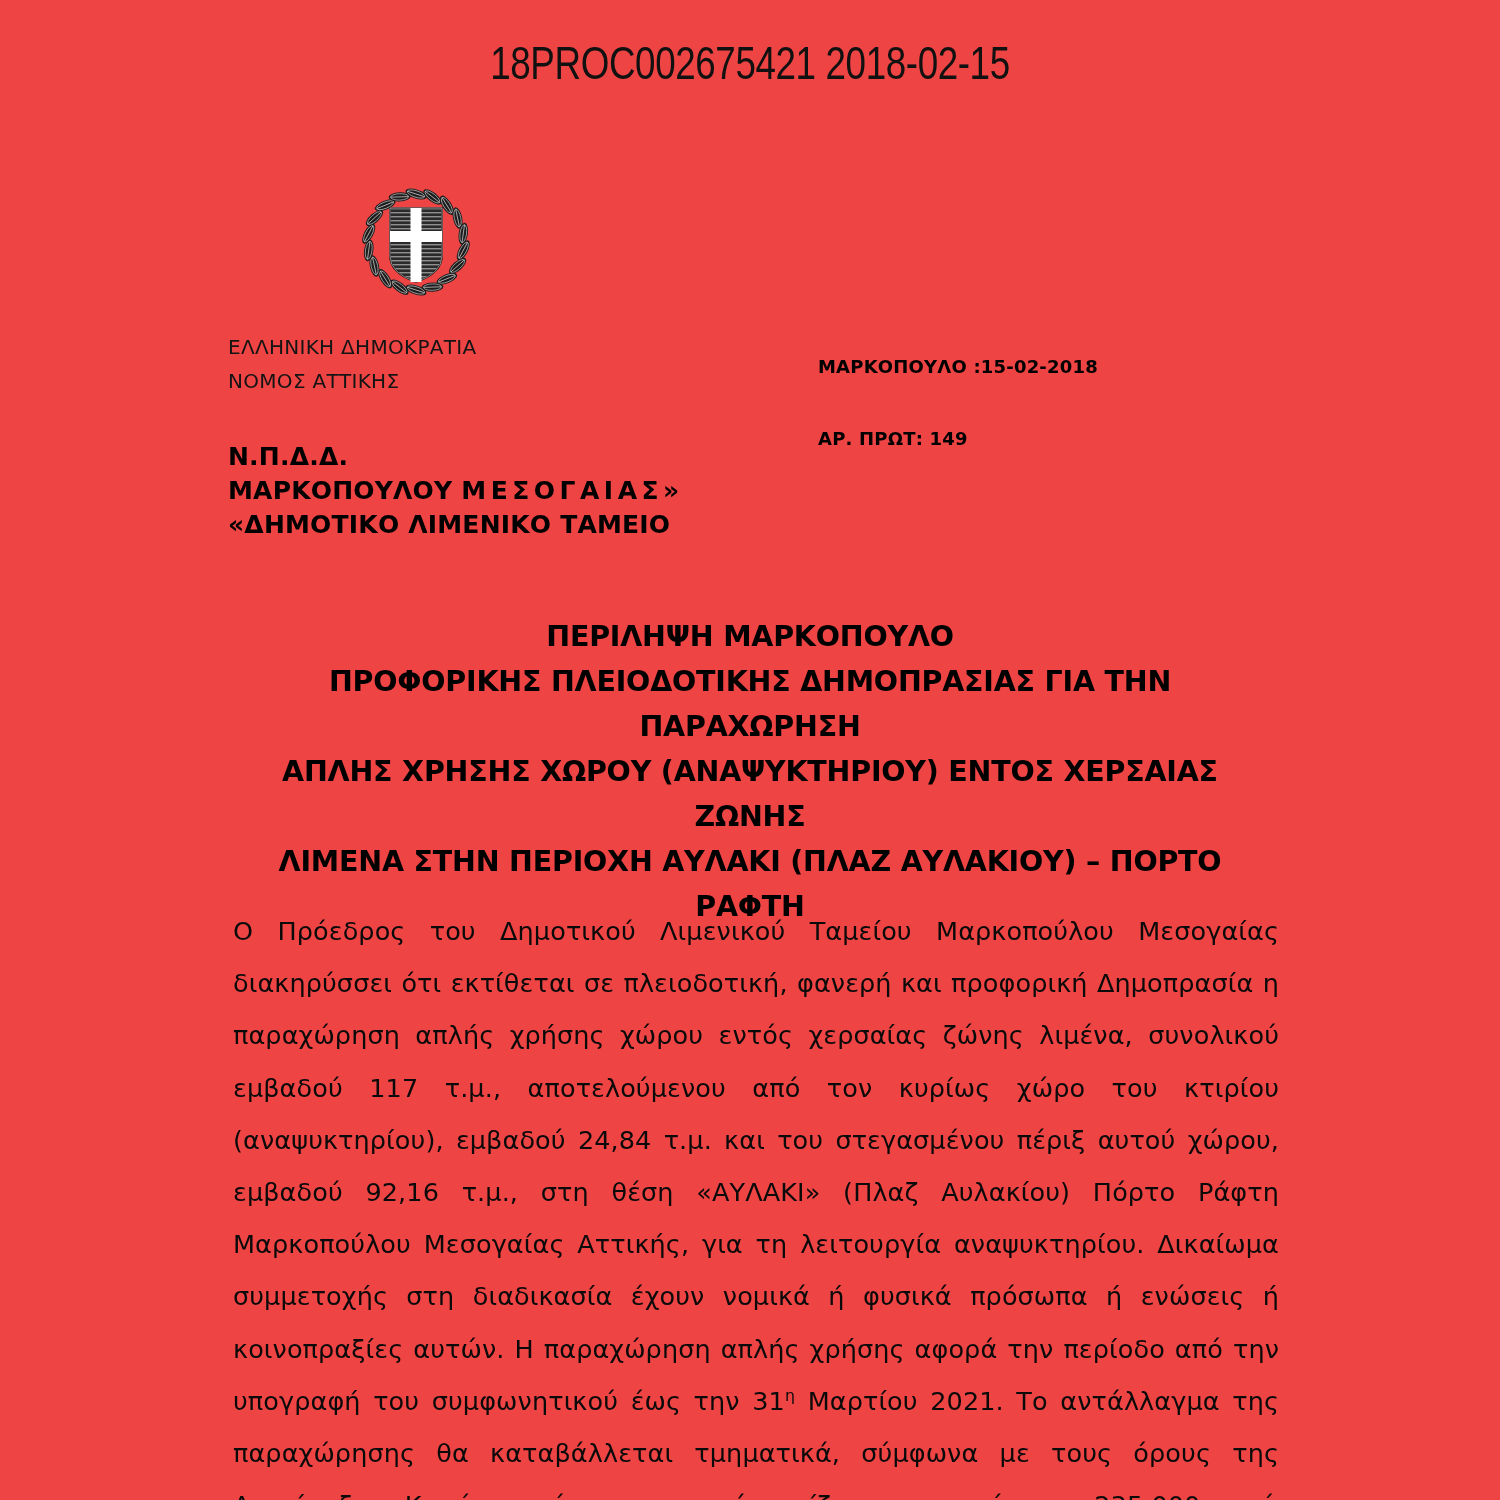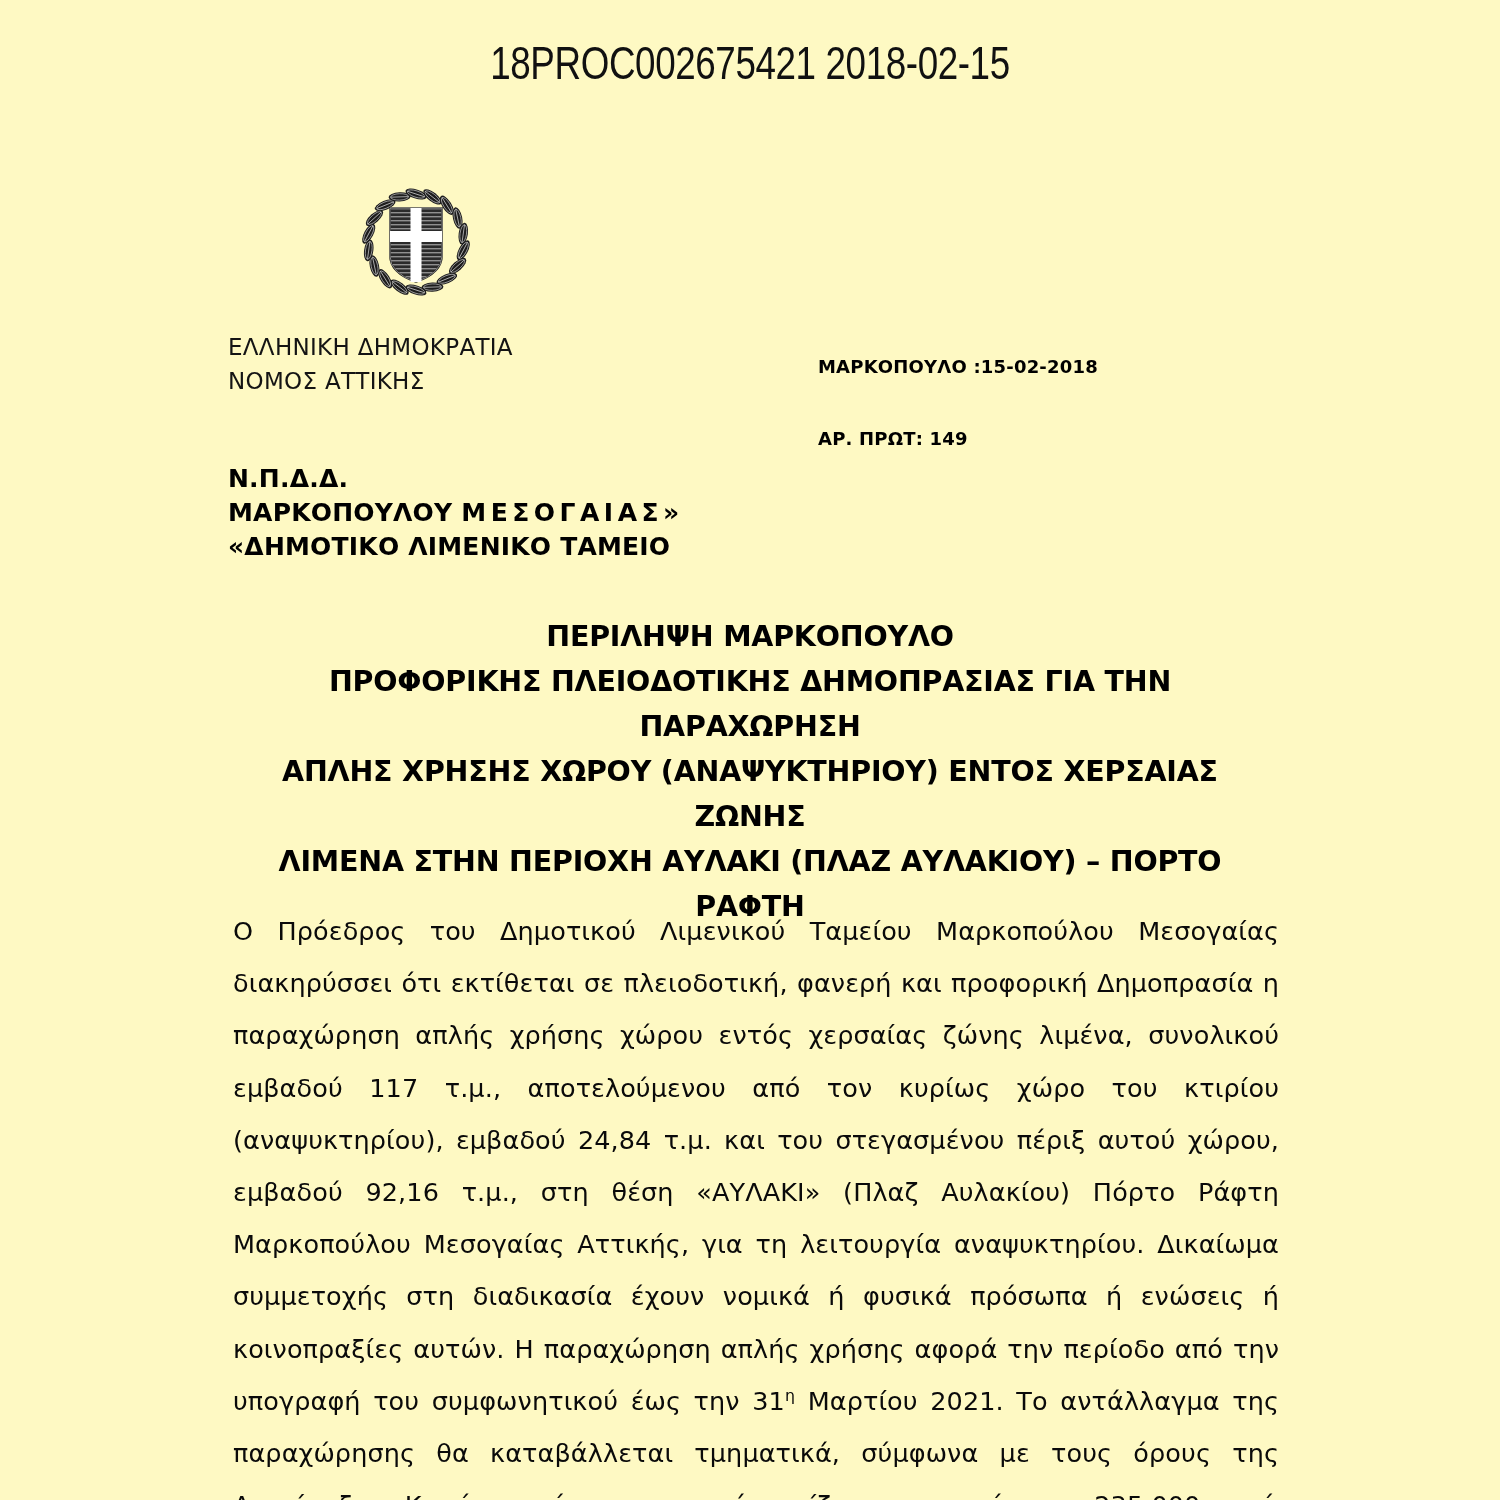--- a/index.html
+++ b/index.html
@@ -16,21 +16,21 @@
     font-family: "DejaVu Sans", "Liberation Sans", sans-serif;
     color: #000000;
     -webkit-font-smoothing: antialiased;
   }
 
   .page {
     position: absolute;
     inset: 0;
     width: 1500px;
     height: 1500px;
-    background: #fef9c3;
+    background: #ef4444;
   }
 
   
   .stamp-line {
     position: absolute;
     top: 36px;
     left: 0;
     width: 1500px;
     text-align: center;
     font-family: "Liberation Sans Narrow", "Liberation Sans", sans-serif;
@@ -56,36 +56,35 @@
   
   .lh-left {
     position: absolute;
     left: 228px;
     top: 330px;
     width: 520px;
   }
   .lh-light {
     font-family: "DejaVu Sans", "Liberation Sans", sans-serif;
     font-weight: 400;
-    font-size: 23px;
+    font-size: 20px;
     line-height: 34px;
     letter-spacing: 0.3px;
     color: #141414;
   }
   .lh-bold-block {
     position: absolute;
     left: 228px;
     top: 440px;
     width: 560px;
     font-weight: 700;
     font-size: 25px;
     line-height: 34px;
     letter-spacing: 0.2px;
     color: #000;
-    margin-top: 22px;
   }
   .lh-spaced { letter-spacing: 4.5px; }
 
   .lh-right {
     position: absolute;
     left: 818px;
     top: 350px;
     width: 500px;
   }
   .lh-right .r-line {

